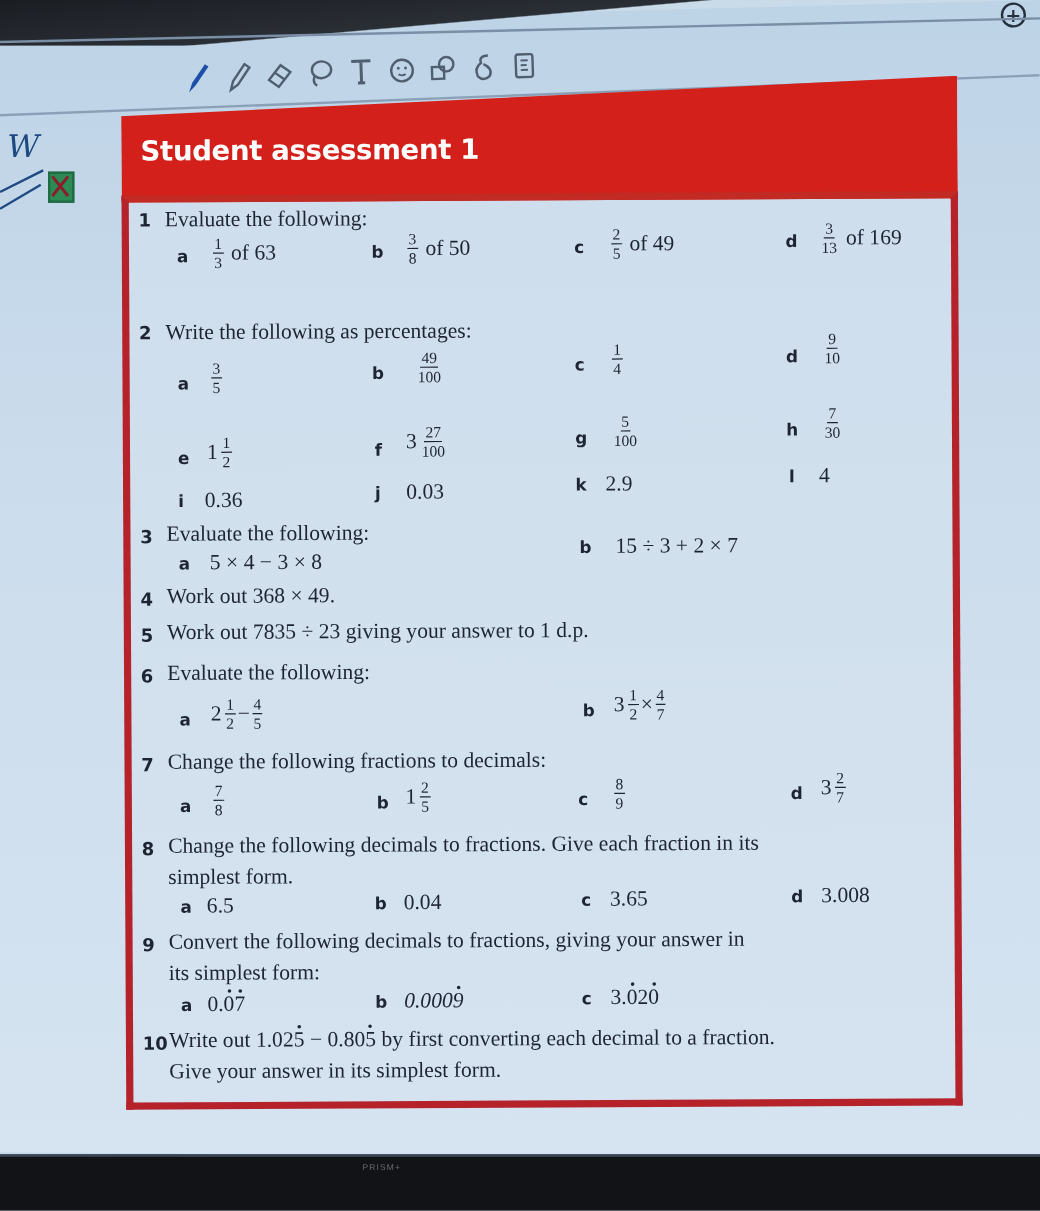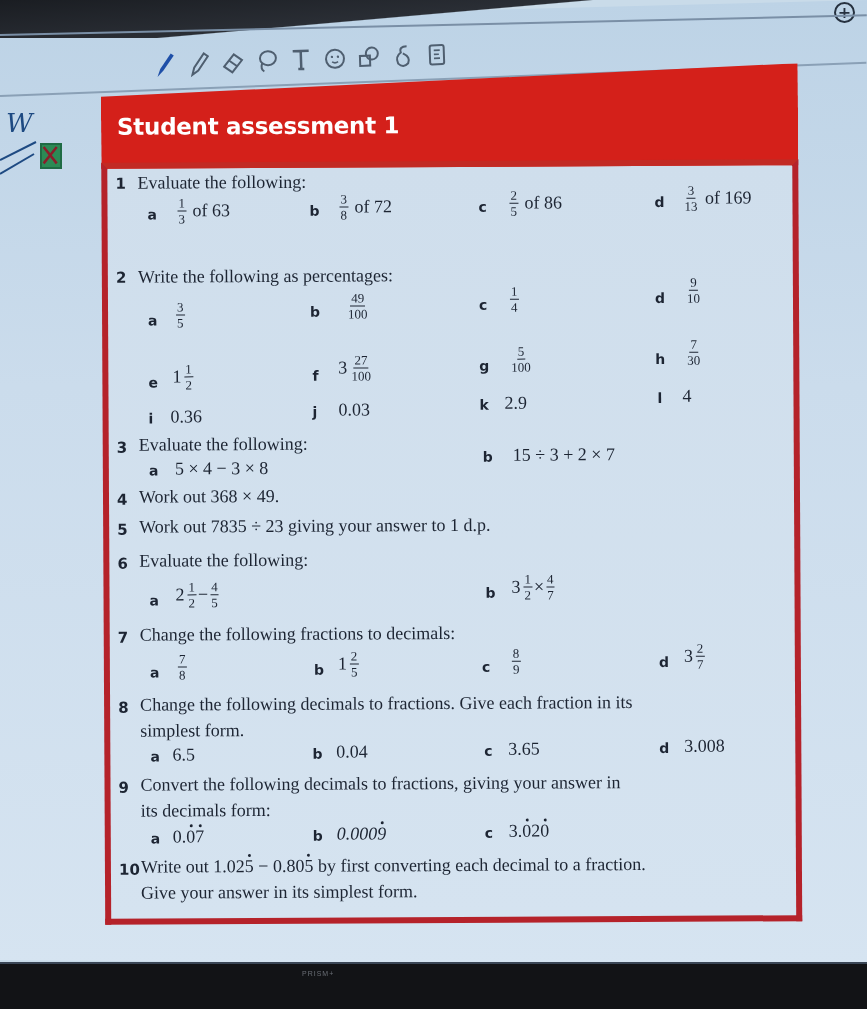--- a/index.html
+++ b/index.html
@@ -203,28 +203,28 @@
     <span class="frac">
         <span class="num">1</span>
         <span class="den">3</span>
       </span>&nbsp;<span>of 63</span>
   </div>
   <div class="lbl" style="left:208px; top:137px;">b</div>
   <div class="val" style="left:236px; top:127px;">
     <span class="frac">
         <span class="num">3</span>
         <span class="den">8</span>
-      </span>&nbsp;<span>of 72</span>
+      </span>&nbsp;<span>of 50</span>
   </div>
   <div class="lbl" style="left:377px; top:134px;">c</div>
   <div class="val" style="left:406px; top:124px;">
     <span class="frac">
         <span class="num">2</span>
         <span class="den">5</span>
-      </span>&nbsp;<span>of 86</span>
+      </span>&nbsp;<span>of 49</span>
   </div>
   <div class="lbl" style="left:553px; top:130px;">d</div>
   <div class="val" style="left:580px; top:120px;">
     <span class="frac">
         <span class="num">3</span>
         <span class="den">13</span>
       </span>&nbsp;<span>of 169</span>
   </div>
 
   <div class="q-num" style="left:14px; top:202px;">2</div>
@@ -381,21 +381,21 @@
   <div class="val" style="left:68px; top:678px;">6.5</div>
   <div class="lbl" style="left:208px; top:680px;">b</div>
   <div class="val" style="left:232px; top:676px;">0.04</div>
   <div class="lbl" style="left:380px; top:678px;">c</div>
   <div class="val" style="left:404px; top:674px;">3.65</div>
   <div class="lbl" style="left:555px; top:676px;">d</div>
   <div class="val" style="left:580px; top:672px;">3.008</div>
 
   <div class="q-num" style="left:14px; top:712px;">9</div>
   <div class="q-text" style="left:36px; top:708px;">Convert the following decimals to fractions, giving your answer in</div>
-  <div class="q-text" style="left:36px; top:734px;">its decimals form:</div>
+  <div class="q-text" style="left:36px; top:734px;">its simplest form:</div>
   <div class="lbl" style="left:46px; top:764px;">a</div>
   <div class="val" style="left:68px; top:760px;">
       <span>0.</span>
       <span class="dot">0</span>
       <span class="dot">7</span>
     </div>
   <div class="lbl" style="left:208px; top:762px;">b</div>
   <div class="val" style="left:232px; top:758px;font-style:italic;">
       <span>0.000</span>
       <span class="dot">9</span>

